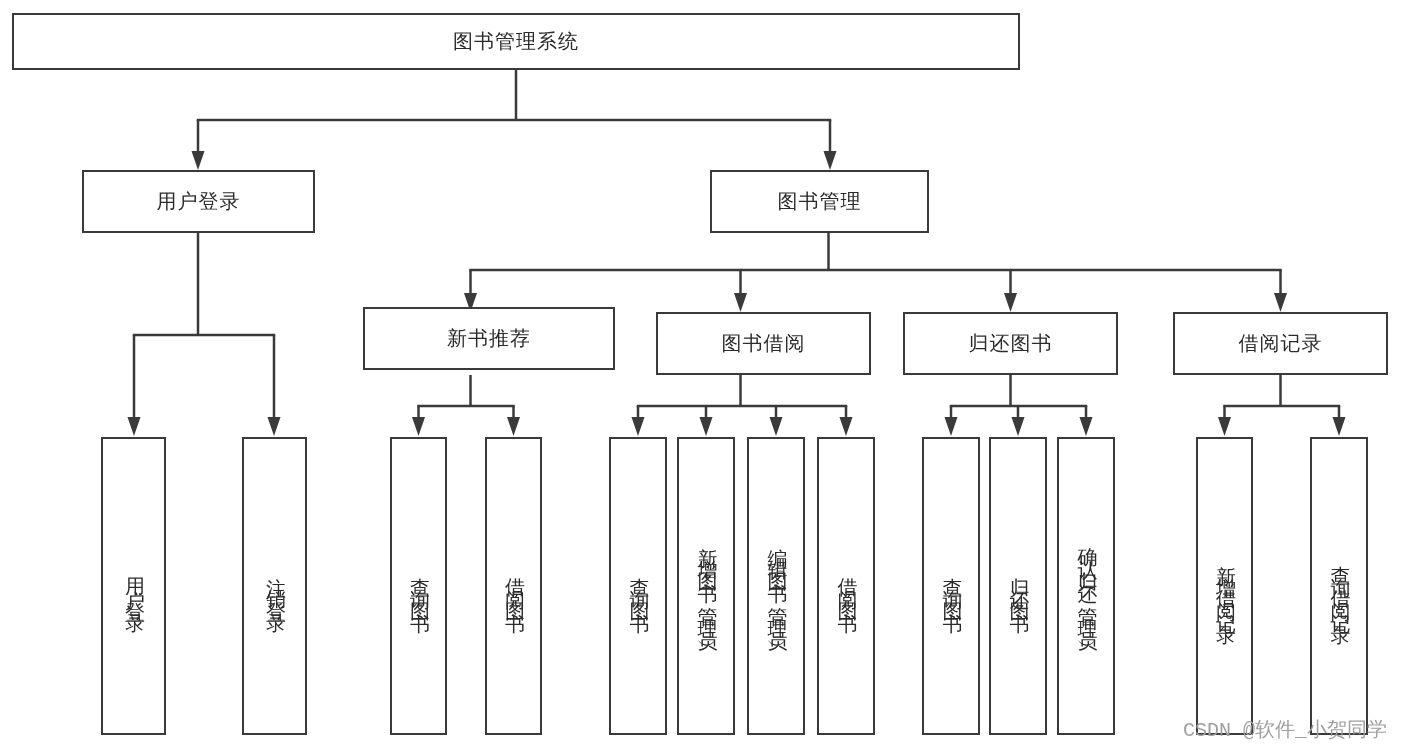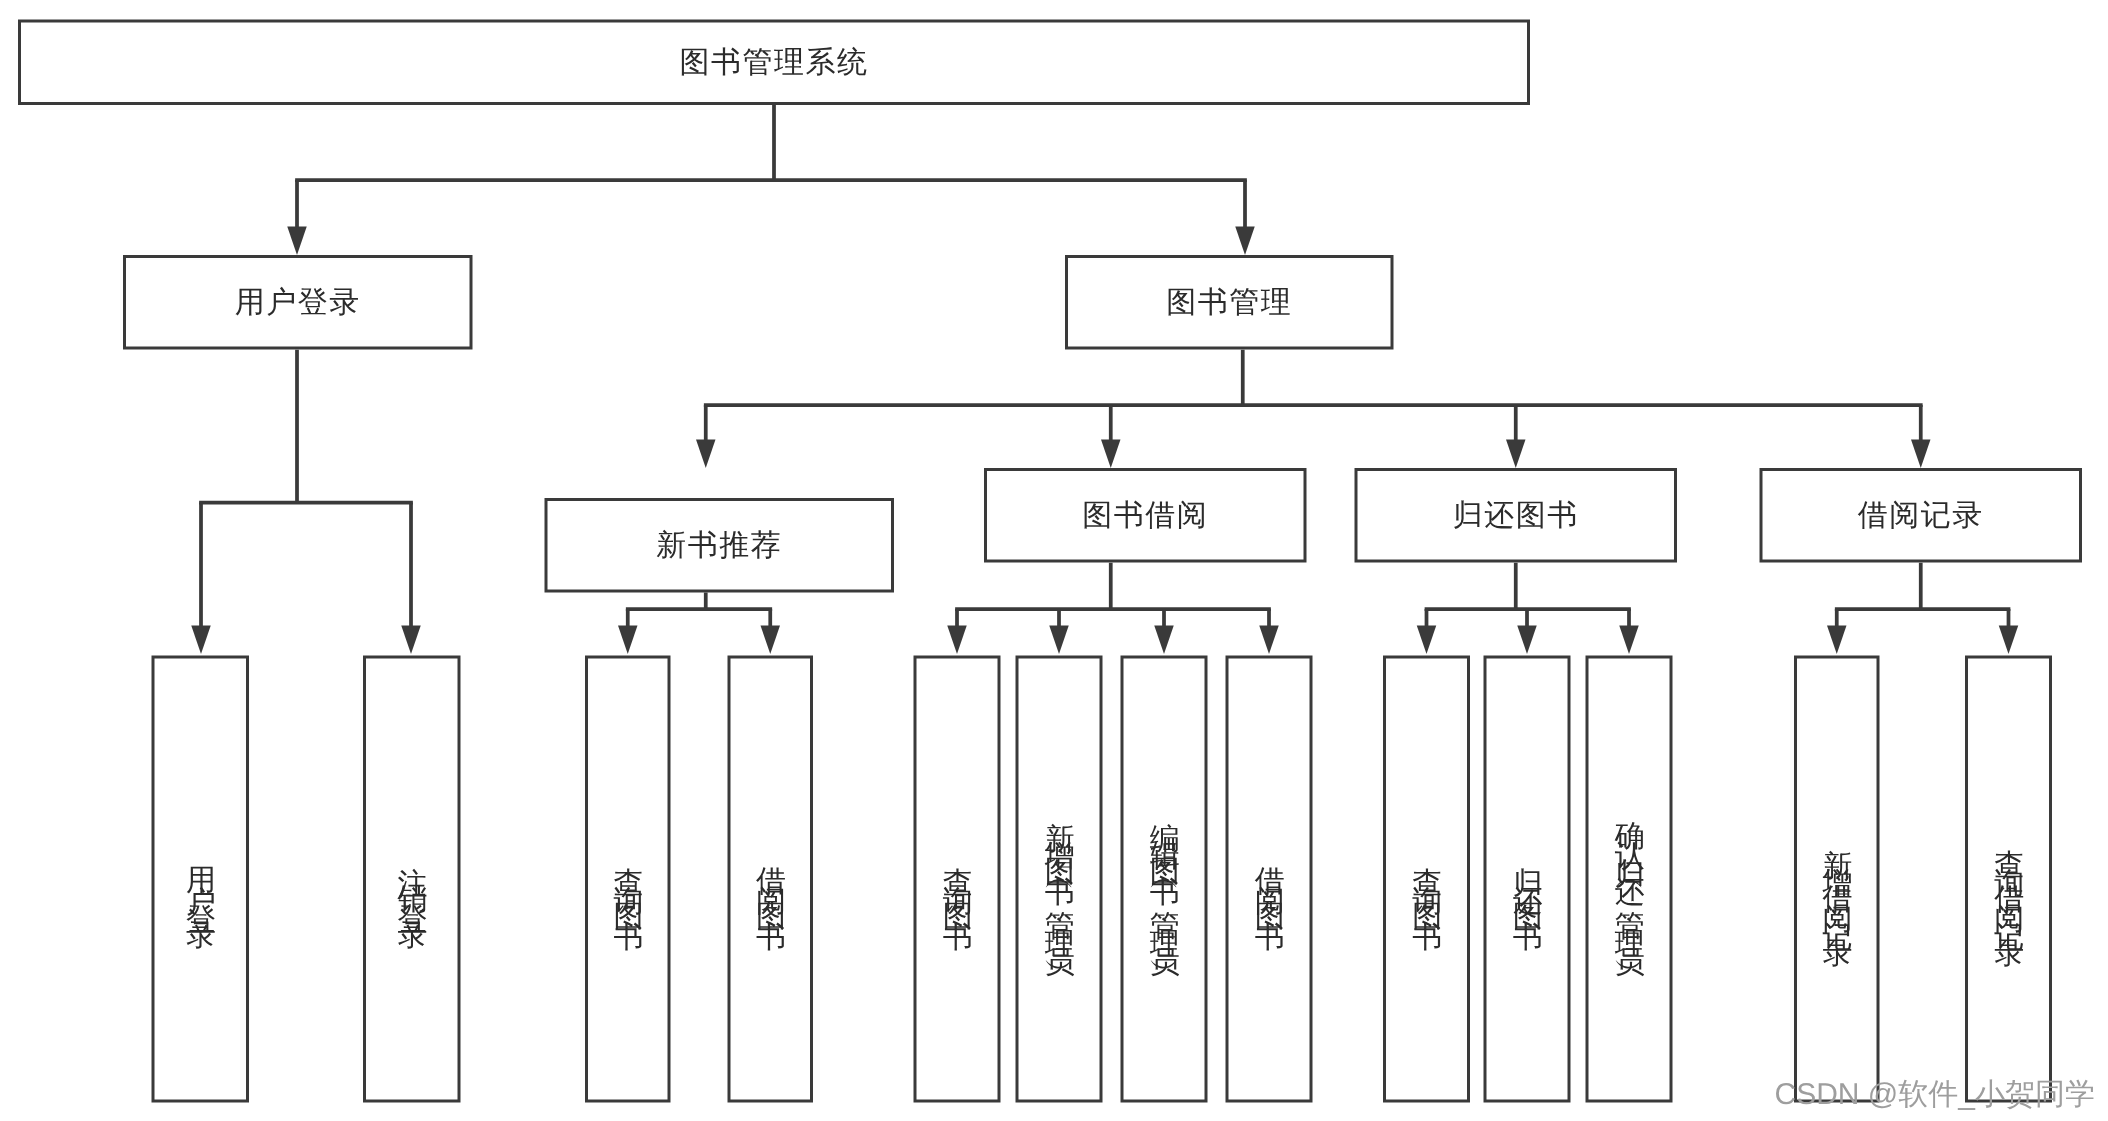--- a/index.html
+++ b/index.html
@@ -14,20 +14,21 @@
     background:var(--background);
     font-family:"Liberation Sans","DejaVu Sans",sans-serif;
     color:var(--text);
   }
   .stage{
     position:relative;
     width:1405px;
     height:747px;
     background:var(--background);
     overflow:hidden;
+    font-family:Liberation Mono, monospace;
   }
   .connectors{
     position:absolute;
     left:0;top:0;
     width:1405px;height:747px;
   }
   .connectors line{
     stroke:var(--line);
     stroke-width:2.5;
   }
@@ -150,21 +151,21 @@
     <span>图书管理系统</span>
   </div>
 
   <div class="node" style="left:82px;top:170px;width:233px;height:63px;">
     <span>用户登录</span>
   </div>
   <div class="node" style="left:710px;top:170px;width:219px;height:63px;">
     <span>图书管理</span>
   </div>
 
-  <div class="node" style="left:363px;top:332px;width:233px;height:63px;">
+  <div class="node" style="left:363px;top:307px;width:252px;height:63px;">
     <span>新书推荐</span>
   </div>
   <div class="node" style="left:633px;top:312px;width:215px;height:63px;margin-left:23px;">
     <span>图书借阅</span>
   </div>
   <div class="node" style="left:903px;top:312px;width:215px;height:63px;">
     <span>归还图书</span>
   </div>
   <div class="node" style="left:1173px;top:312px;width:215px;height:63px;">
     <span>借阅记录</span>

